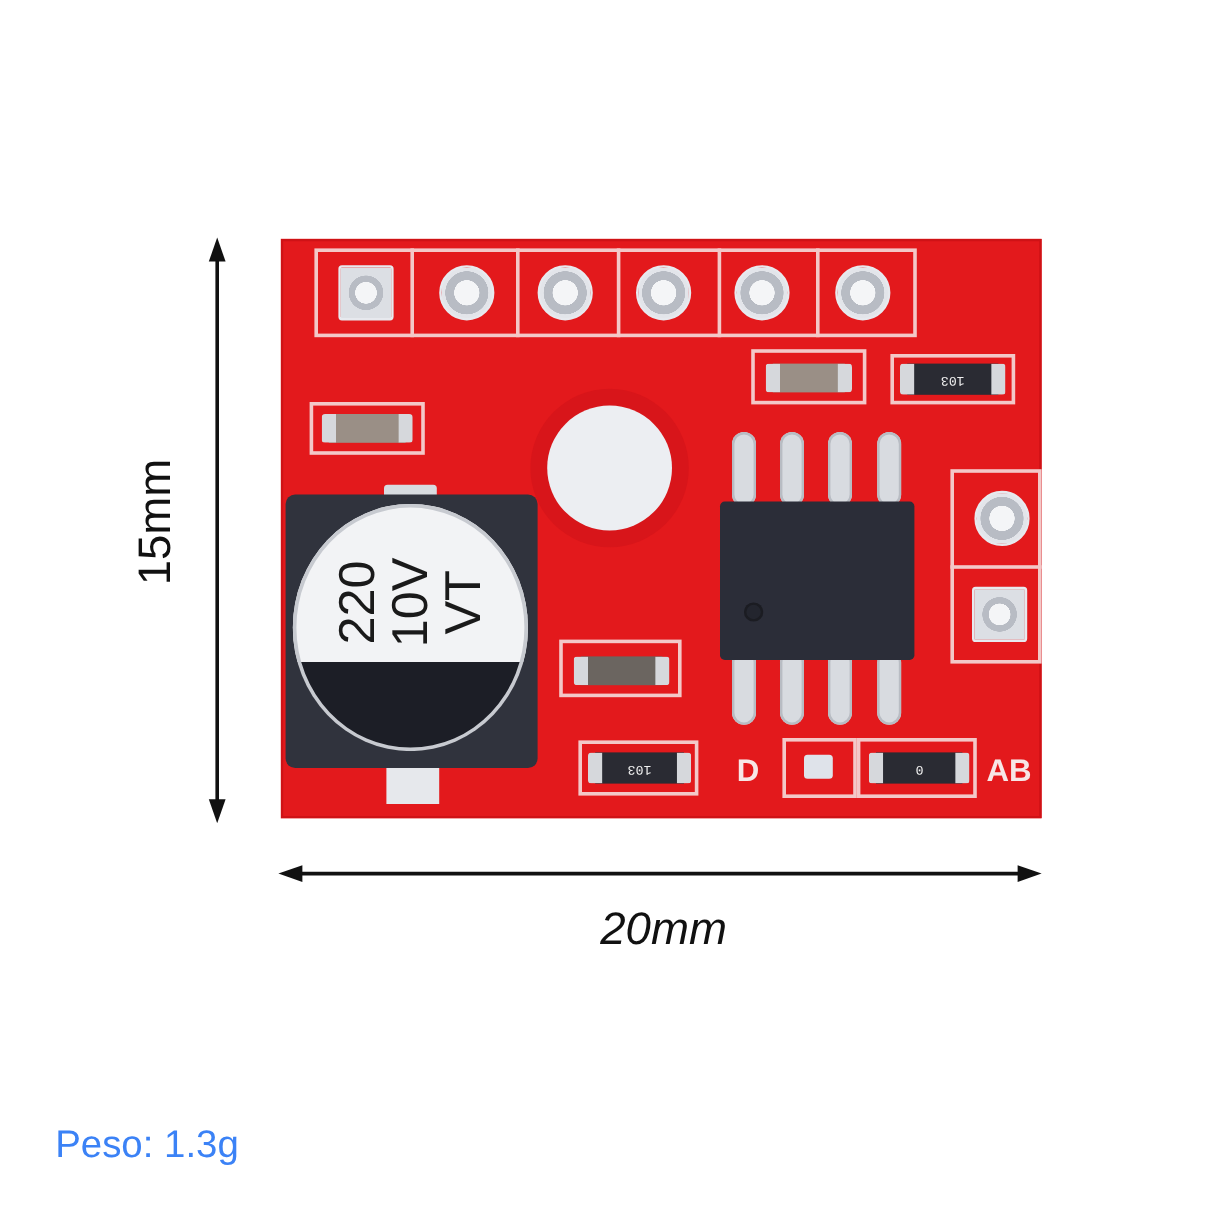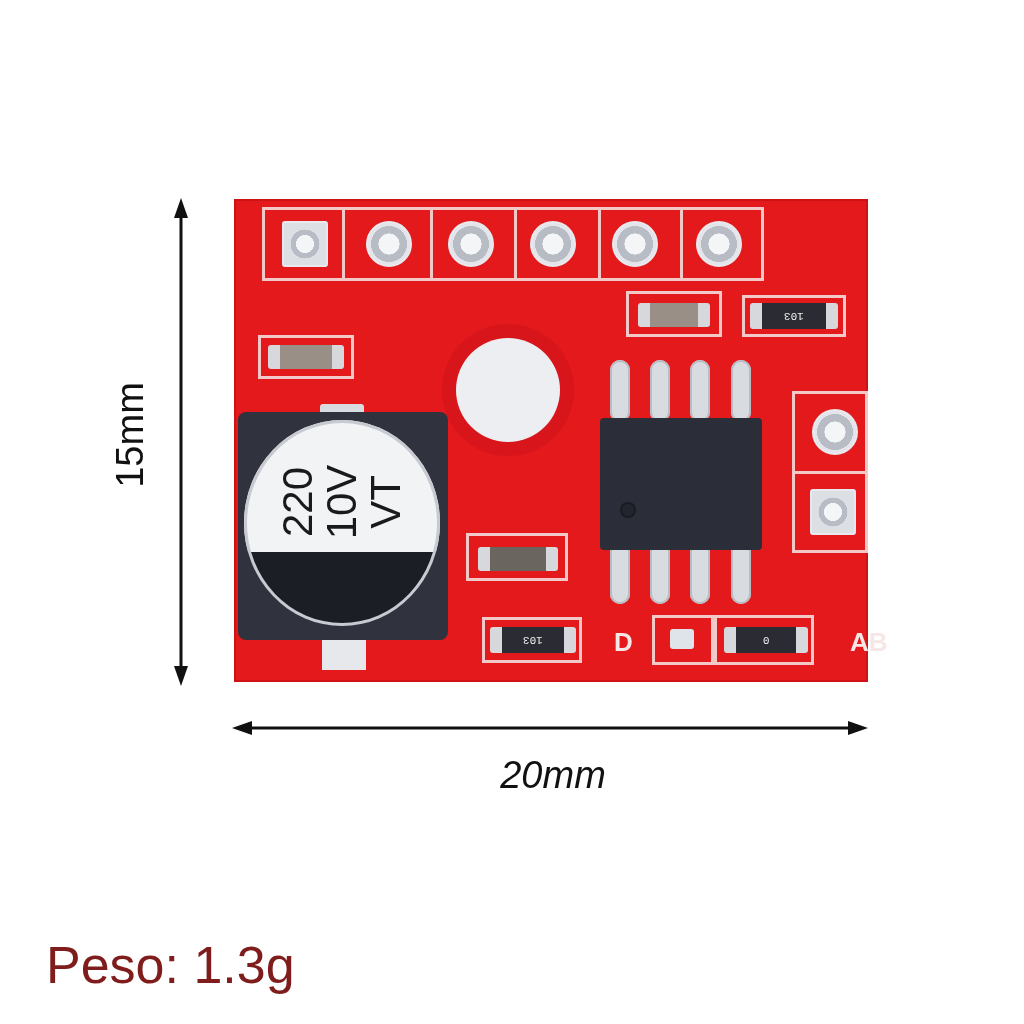--- a/index.html
+++ b/index.html
@@ -5,21 +5,21 @@
     html, body { margin: 0; padding: 0; background: #ffffff; }
     body { width: 1024px; height: 1024px; position: relative; overflow: hidden;
            font-family: "Liberation Sans", sans-serif; }
     .abs { position: absolute; }
 
     
     .dim-text { color: #111; font-size: 38px; font-family: "Liberation Sans", sans-serif; }
     .dim-v-label { left: 130px; top: 435px; transform: translate(-50%, -50%) rotate(-90deg);
                    white-space: nowrap; }
     .dim-h-label { left: 553px; top: 775px; transform: translate(-50%, -50%); white-space: nowrap; font-style: italic; }
-    .weight { left: 46px; top: 935px; font-size: 52px; color: #7f1d1d; white-space: nowrap; }
+    .weight { left: 46px; top: 935px; font-size: 32px; color: #3b82f6; white-space: nowrap; }
 
     
     .board { left: 234px; top: 199px; width: 634px; height: 483px; background: #e3191c;
              box-shadow: inset 0 0 0 2px #cf1216; }
     .silk { position: absolute; border: 3px solid #f3c8c8; box-sizing: border-box; }
     .pad-sq, .pad-rd { position: absolute; width: 46px; height: 46px; box-sizing: border-box;
                        background: #c9ccd2; border: 2px solid #e7e9ee; }
     .pad-rd { border-radius: 50%; background: radial-gradient(circle, #f4f5f7 0 35%, #b8bcc4 36% 60%, #e3e5ea 61%); }
     .pad-sq { background: radial-gradient(circle, #f4f5f7 0 30%, #b8bcc4 31% 48%, #dcdfe4 49%); }
 
@@ -115,21 +115,21 @@
 
   <div class="silk" style="left:418px; top:416px; width:62px; height:50px;"></div>
   <div class="smd" style="left:436px; top:430px; width:24px; height:20px; border-width:0; background:#dfe3ea;"></div>
 
   <div class="silk" style="left:480px; top:416px; width:100px; height:50px;"></div>
   <div class="smd smd-res" style="left:490px; top:428px; width:84px; height:26px;">
     <span>0</span>
   </div>
 
   <div class="silk-label" style="left:380px; top:428px;">D</div>
-  <div class="silk-label" style="left:616px; top:428px;">AB</div>
+  <div class="silk-label" style="left:588px; top:428px;">AB</div>
 </div>
 
 <div class="abs leg" style="left:610px; top:360px;"></div>
 <div class="abs leg" style="left:650px; top:360px;"></div>
 <div class="abs leg" style="left:690px; top:360px;"></div>
 <div class="abs leg" style="left:731px; top:360px;"></div>
 <div class="abs leg" style="left:610px; top:542px;"></div>
 <div class="abs leg" style="left:650px; top:542px;"></div>
 <div class="abs leg" style="left:690px; top:542px;"></div>
 <div class="abs leg" style="left:731px; top:542px;"></div>

